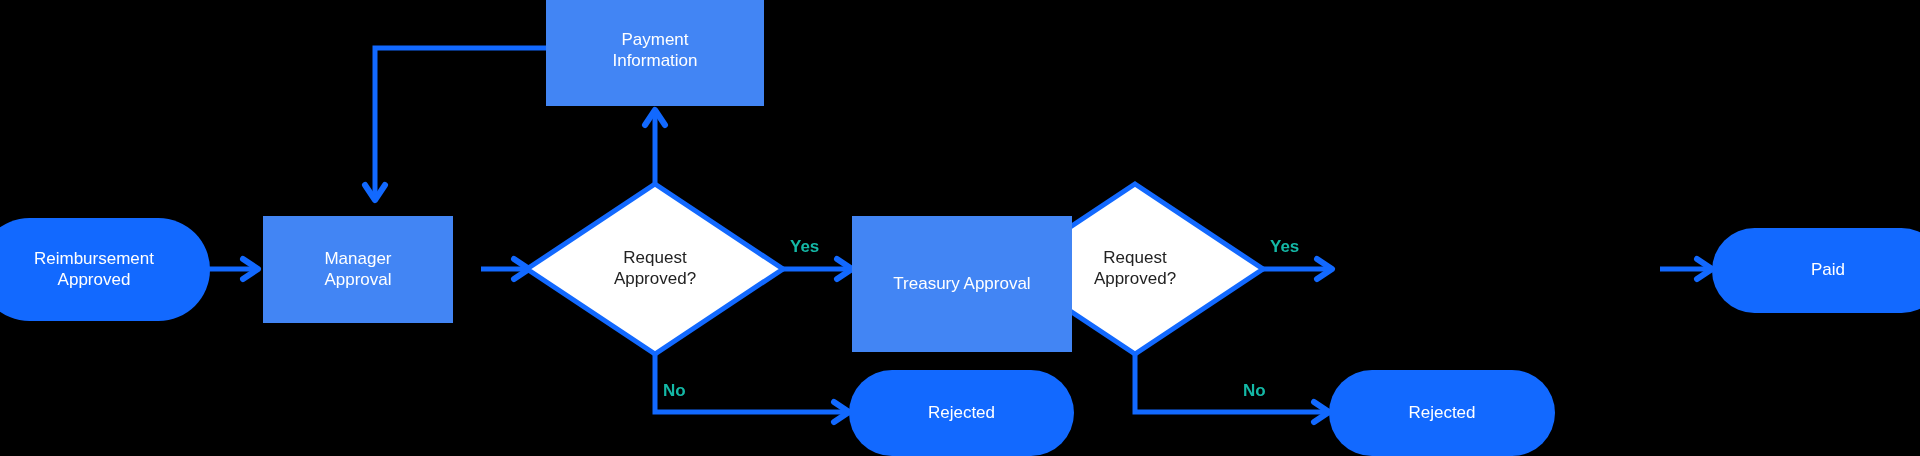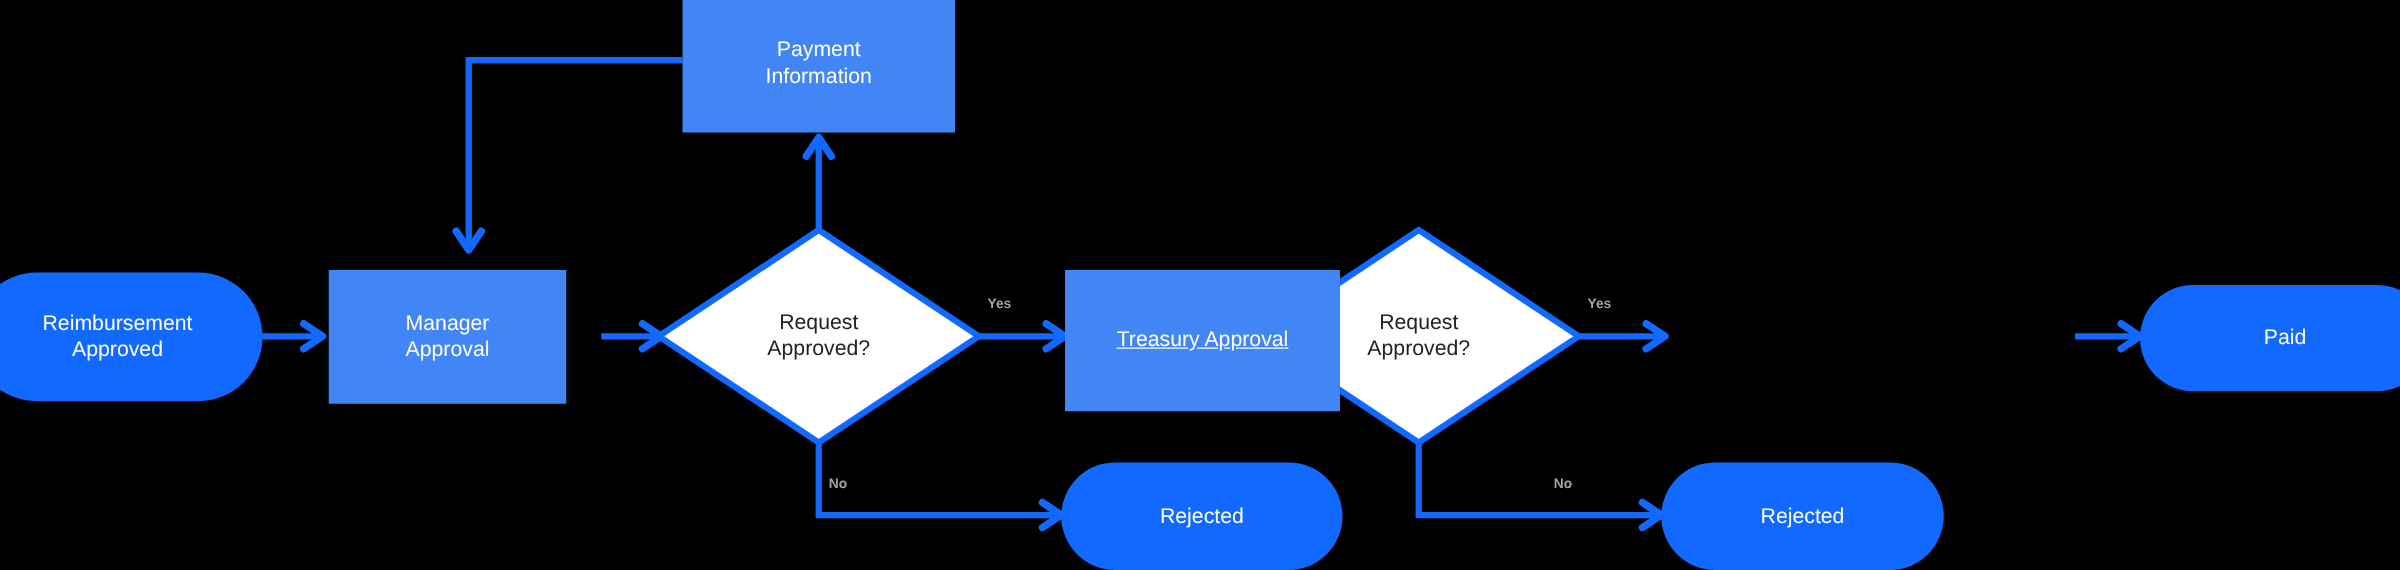--- a/index.html
+++ b/index.html
@@ -7,21 +7,21 @@
   #stage{position:relative;width:1920px;height:456px;background:#000;}
   svg#edges{position:absolute;left:0;top:0;width:1920px;height:456px;}
   .node{position:absolute;display:flex;align-items:center;justify-content:center;text-align:center;box-sizing:border-box;}
   .node .lbl{white-space:pre-line;line-height:1.22;}
   .stadium{background:#1269ff;border-radius:999px;color:#fff;font-size:17px;}
   .rect{background:#4285f4;color:#fff;font-size:17px;}
   .diamond-wrap{position:absolute;}
   .diamond-wrap .lbl{position:absolute;left:0;top:0;width:100%;height:100%;
     display:flex;align-items:center;justify-content:center;text-align:center;
     color:#222;font-size:17px;white-space:pre-line;line-height:1.22;}
-  .edgelabel{position:absolute;color:#a3a3a3;font-size:11px;font-weight:bold;}
+  .edgelabel{position:absolute;color:#14b8a6;font-size:17px;font-weight:bold;}
 </style>
 </head>
 <body>
 
 <div id="stage">
 
   <svg id="edges" viewBox="0 0 1920 456" xmlns="http://www.w3.org/2000/svg">
     <g fill="none" stroke="#1269ff" stroke-width="5" stroke-linecap="butt">
 
       <path d="M209 269 L256 269"></path>
@@ -77,21 +77,21 @@
 
   <div class="diamond-wrap" style="left:527px;top:184px;width:256px;height:170px;">
     <span class="lbl">Request
 Approved?</span>
   </div>
 
   <div class="node stadium" style="left:849px;top:370px;width:225px;height:86px;">
     <span class="lbl">Rejected</span>
   </div>
 
-  <div class="node rect" style="left:852px;top:216px;width:220px;height:113px;text-decoration:underline;">
+  <div class="node rect" style="left:852px;top:216px;width:220px;height:136px;">
     <span class="lbl">Treasury Approval</span>
   </div>
 
   <div class="diamond-wrap" style="left:1007px;top:184px;width:256px;height:170px;">
     <span class="lbl">Request
 Approved?</span>
   </div>
 
   <div class="node stadium" style="left:1329px;top:370px;width:226px;height:86px;">
     <span class="lbl">Rejected</span>

